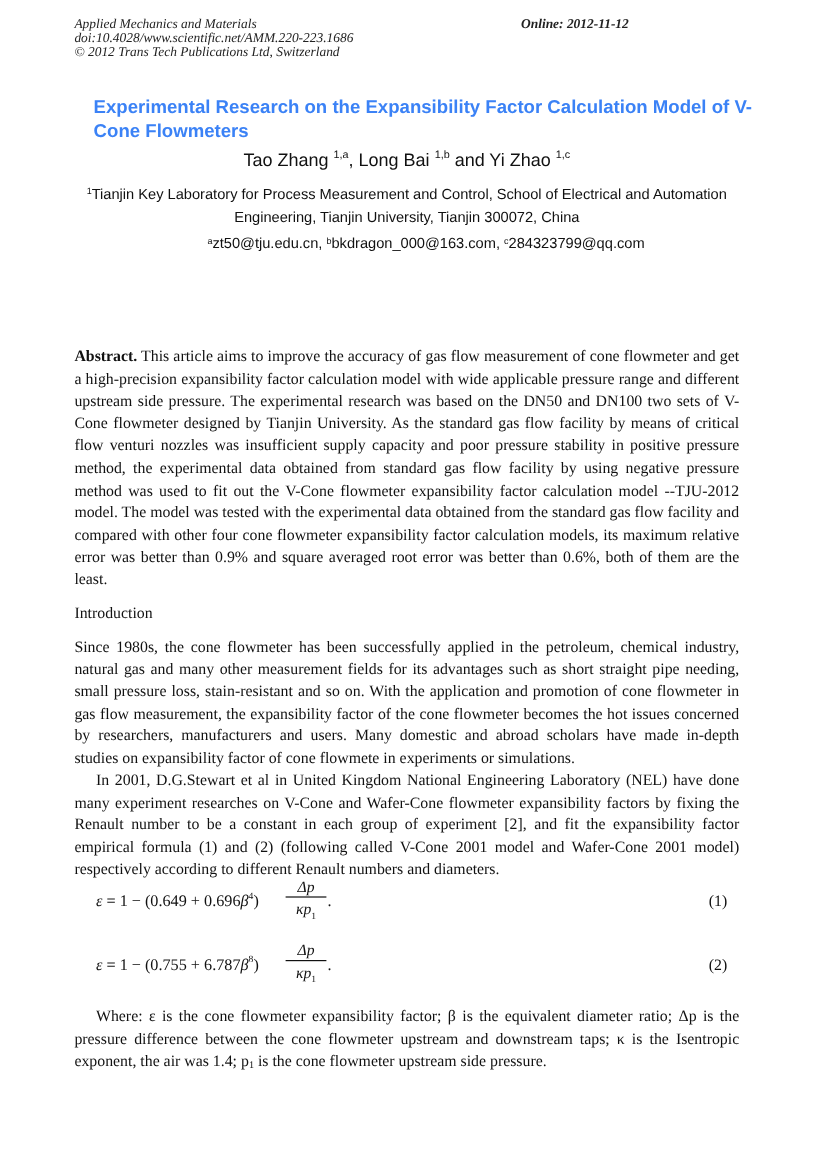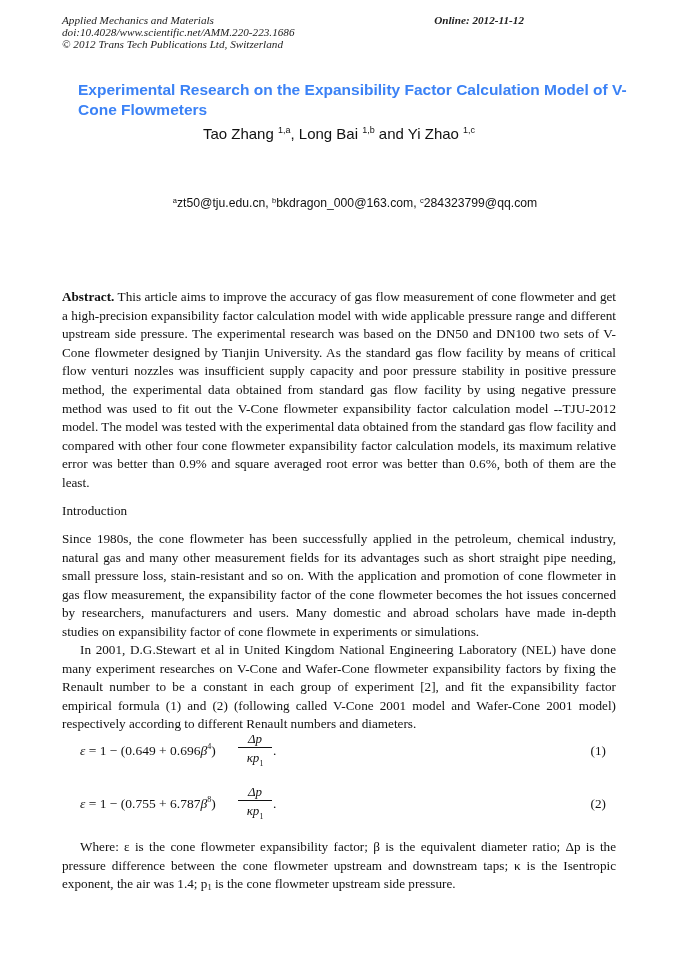--- a/index.html
+++ b/index.html
@@ -52,20 +52,23 @@
     <div>© 2012 Trans Tech Publications Ltd, Switzerland</div>
   </div>
   <div class="hdr-right">Online: 2012-11-12</div>
 
   <div class="title">Experimental Research on the Expansibility Factor Calculation Model of V-Cone Flowmeters</div>
 
   <div class="authors">
     <span>Tao Zhang</span>&nbsp;<sup>1,a</sup><span>, </span><span>Long Bai</span>&nbsp;<sup>1,b</sup><span> and </span><span>Yi Zhao</span>&nbsp;<sup>1,c</sup>
   </div>
 
+  <div class="affil">
+    <sup>1</sup><span>Tianjin Key Laboratory for Process Measurement and Control, School of Electrical and Automation Engineering, Tianjin University, Tianjin 300072, China</span>
+  </div>
 
   <div class="emails">
     <sup>a</sup><span>zt50@tju.edu.cn</span><span>, </span><sup>b</sup><span>bkdragon_000@163.com</span><span>, </span><sup>c</sup><span>284323799@qq.com</span>
   </div>
 
 
   <div class="para abstract">
     <b>Abstract.</b><span> This article aims to improve the accuracy of gas flow measurement of cone flowmeter and get a high-precision expansibility factor calculation model with wide applicable pressure range and different upstream side pressure. The experimental research was based on the DN50 and DN100 two sets of V-Cone flowmeter designed by Tianjin University. As the standard gas flow facility by means of critical flow venturi nozzles was insufficient supply capacity and poor pressure stability in positive pressure method, the experimental data obtained from standard gas flow facility by using negative pressure method was used to fit out the V-Cone flowmeter expansibility factor calculation model --TJU-2012 model. The model was tested with the experimental data obtained from the standard gas flow facility and compared with other four cone flowmeter expansibility factor calculation models, its maximum relative error was better than 0.9% and square averaged root error was better than 0.6%, both of them are the least.</span>
   </div>
 

